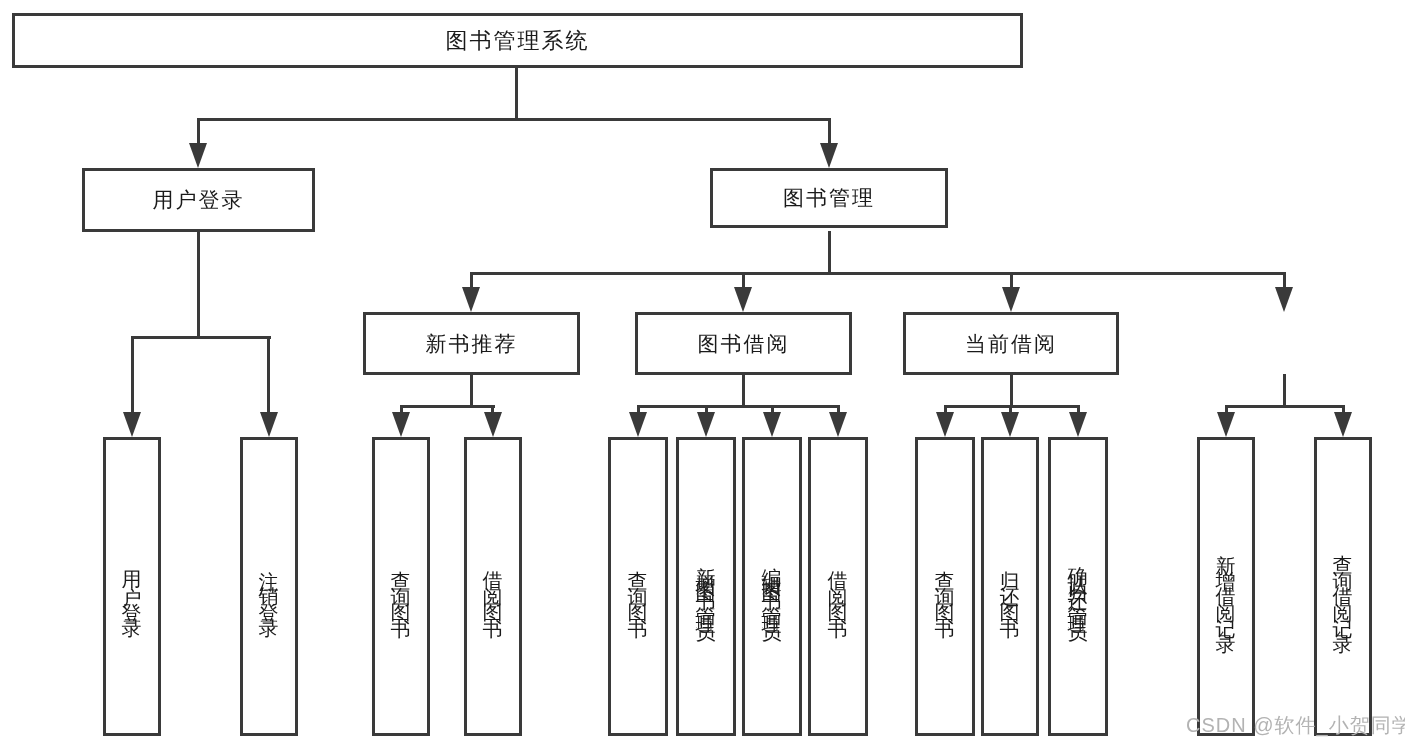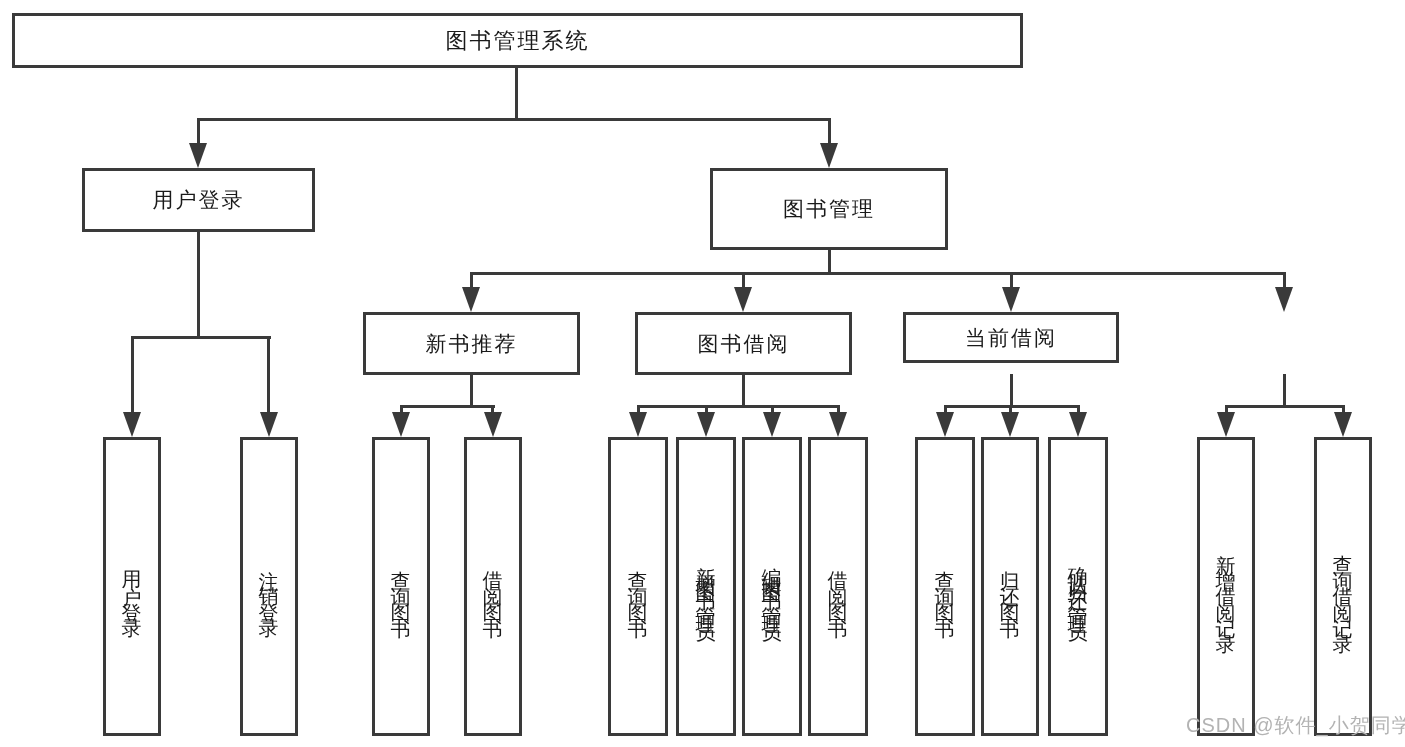--- a/index.html
+++ b/index.html
@@ -38,21 +38,21 @@
   <div class="box root" style="left:12px;top:13px;width:1011px;height:55px;">图书管理系统</div>
 
   <div class="line" style="left:515px;top:67px;width:3px;height:52px;"></div>
   <div class="line" style="left:197px;top:118px;width:634px;height:3px;"></div>
   <div class="line" style="left:197px;top:118px;width:3px;height:27px;"></div>
   <div class="arrow" style="left:189px;top:143px;"></div>
   <div class="line" style="left:828px;top:118px;width:3px;height:27px;"></div>
   <div class="arrow" style="left:820px;top:143px;"></div>
 
   <div class="box" style="left:82px;top:168px;width:233px;height:64px;">用户登录</div>
-  <div class="box" style="left:710px;top:168px;width:238px;height:82px;">图书管理</div>
+  <div class="box" style="left:710px;top:168px;width:238px;height:60px;">图书管理</div>
 
   <div class="line" style="left:197px;top:231px;width:3px;height:105px;"></div>
   <div class="line" style="left:131px;top:336px;width:140px;height:3px;"></div>
   <div class="line" style="left:131px;top:336px;width:3px;height:78px;"></div>
   <div class="arrow" style="left:123px;top:412px;"></div>
   <div class="line" style="left:267px;top:336px;width:3px;height:78px;"></div>
   <div class="arrow" style="left:260px;top:412px;"></div>
 
   <div class="line" style="left:828px;top:231px;width:3px;height:41px;"></div>
   <div class="line" style="left:470px;top:272px;width:816px;height:3px;"></div>
@@ -60,21 +60,21 @@
   <div class="arrow" style="left:462px;top:287px;"></div>
   <div class="line" style="left:742px;top:272px;width:3px;height:17px;"></div>
   <div class="arrow" style="left:734px;top:287px;"></div>
   <div class="line" style="left:1010px;top:272px;width:3px;height:17px;"></div>
   <div class="arrow" style="left:1002px;top:287px;"></div>
   <div class="line" style="left:1283px;top:272px;width:3px;height:17px;"></div>
   <div class="arrow" style="left:1275px;top:287px;"></div>
 
   <div class="box" style="left:363px;top:312px;width:217px;height:63px;">新书推荐</div>
   <div class="box" style="left:635px;top:312px;width:217px;height:63px;">图书借阅</div>
-  <div class="box" style="left:903px;top:312px;width:216px;height:51px;text-align:right;">当前借阅</div>
+  <div class="box" style="left:903px;top:312px;width:216px;height:63px;text-align:right;">当前借阅</div>
 
   <div class="line" style="left:470px;top:374px;width:3px;height:34px;"></div>
   <div class="line" style="left:400px;top:405px;width:95px;height:3px;"></div>
   <div class="line" style="left:400px;top:405px;width:3px;height:10px;"></div>
   <div class="arrow" style="left:392px;top:412px;"></div>
   <div class="line" style="left:491px;top:405px;width:3px;height:10px;"></div>
   <div class="arrow" style="left:484px;top:412px;"></div>
 
   <div class="line" style="left:742px;top:374px;width:3px;height:34px;"></div>
   <div class="line" style="left:637px;top:405px;width:203px;height:3px;"></div>

